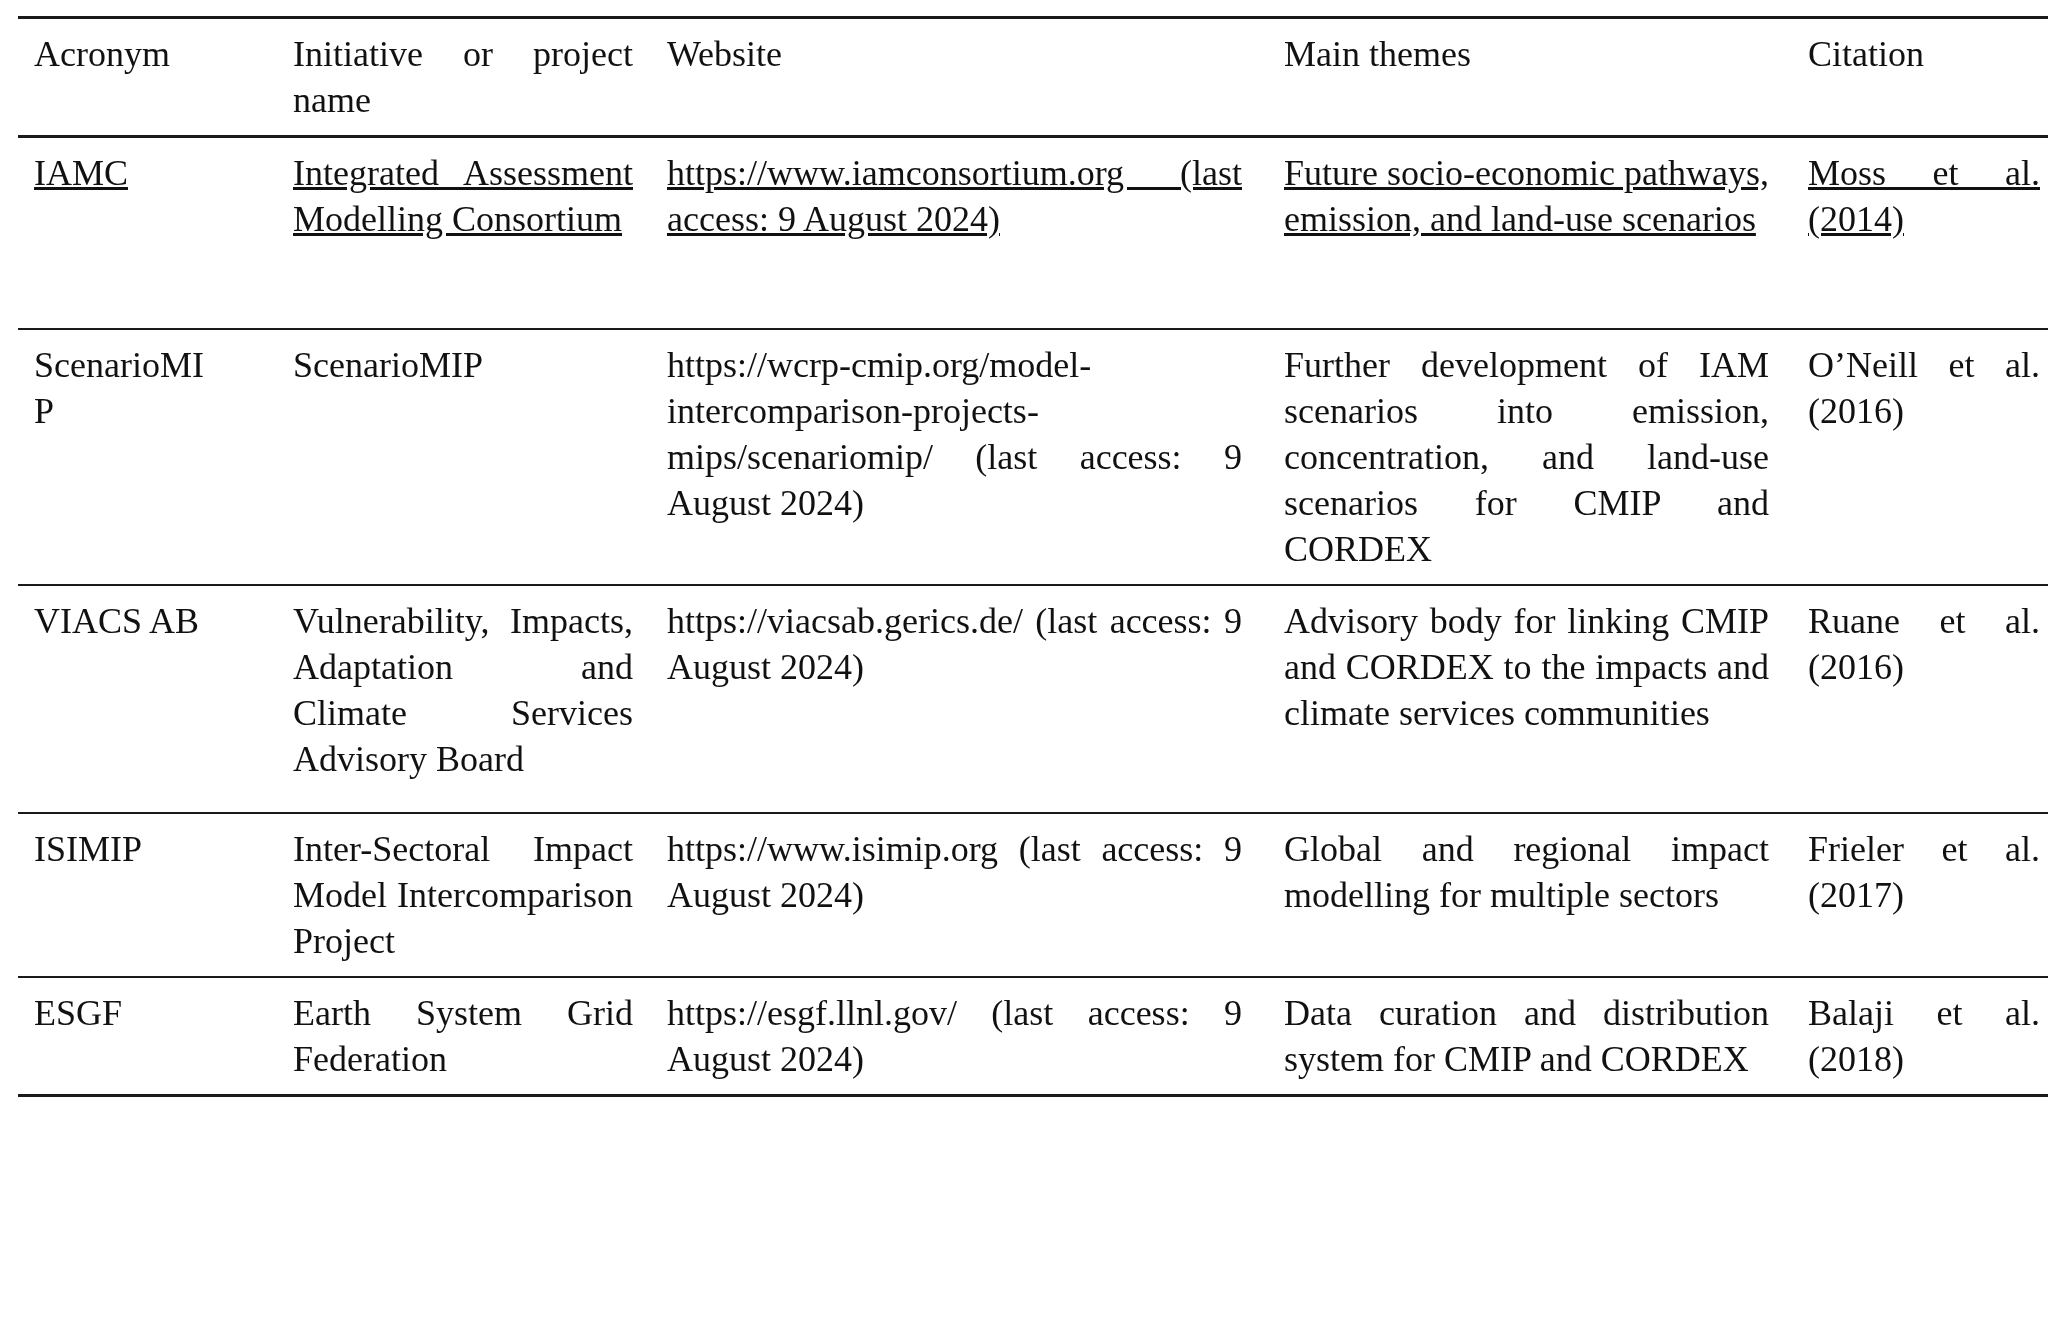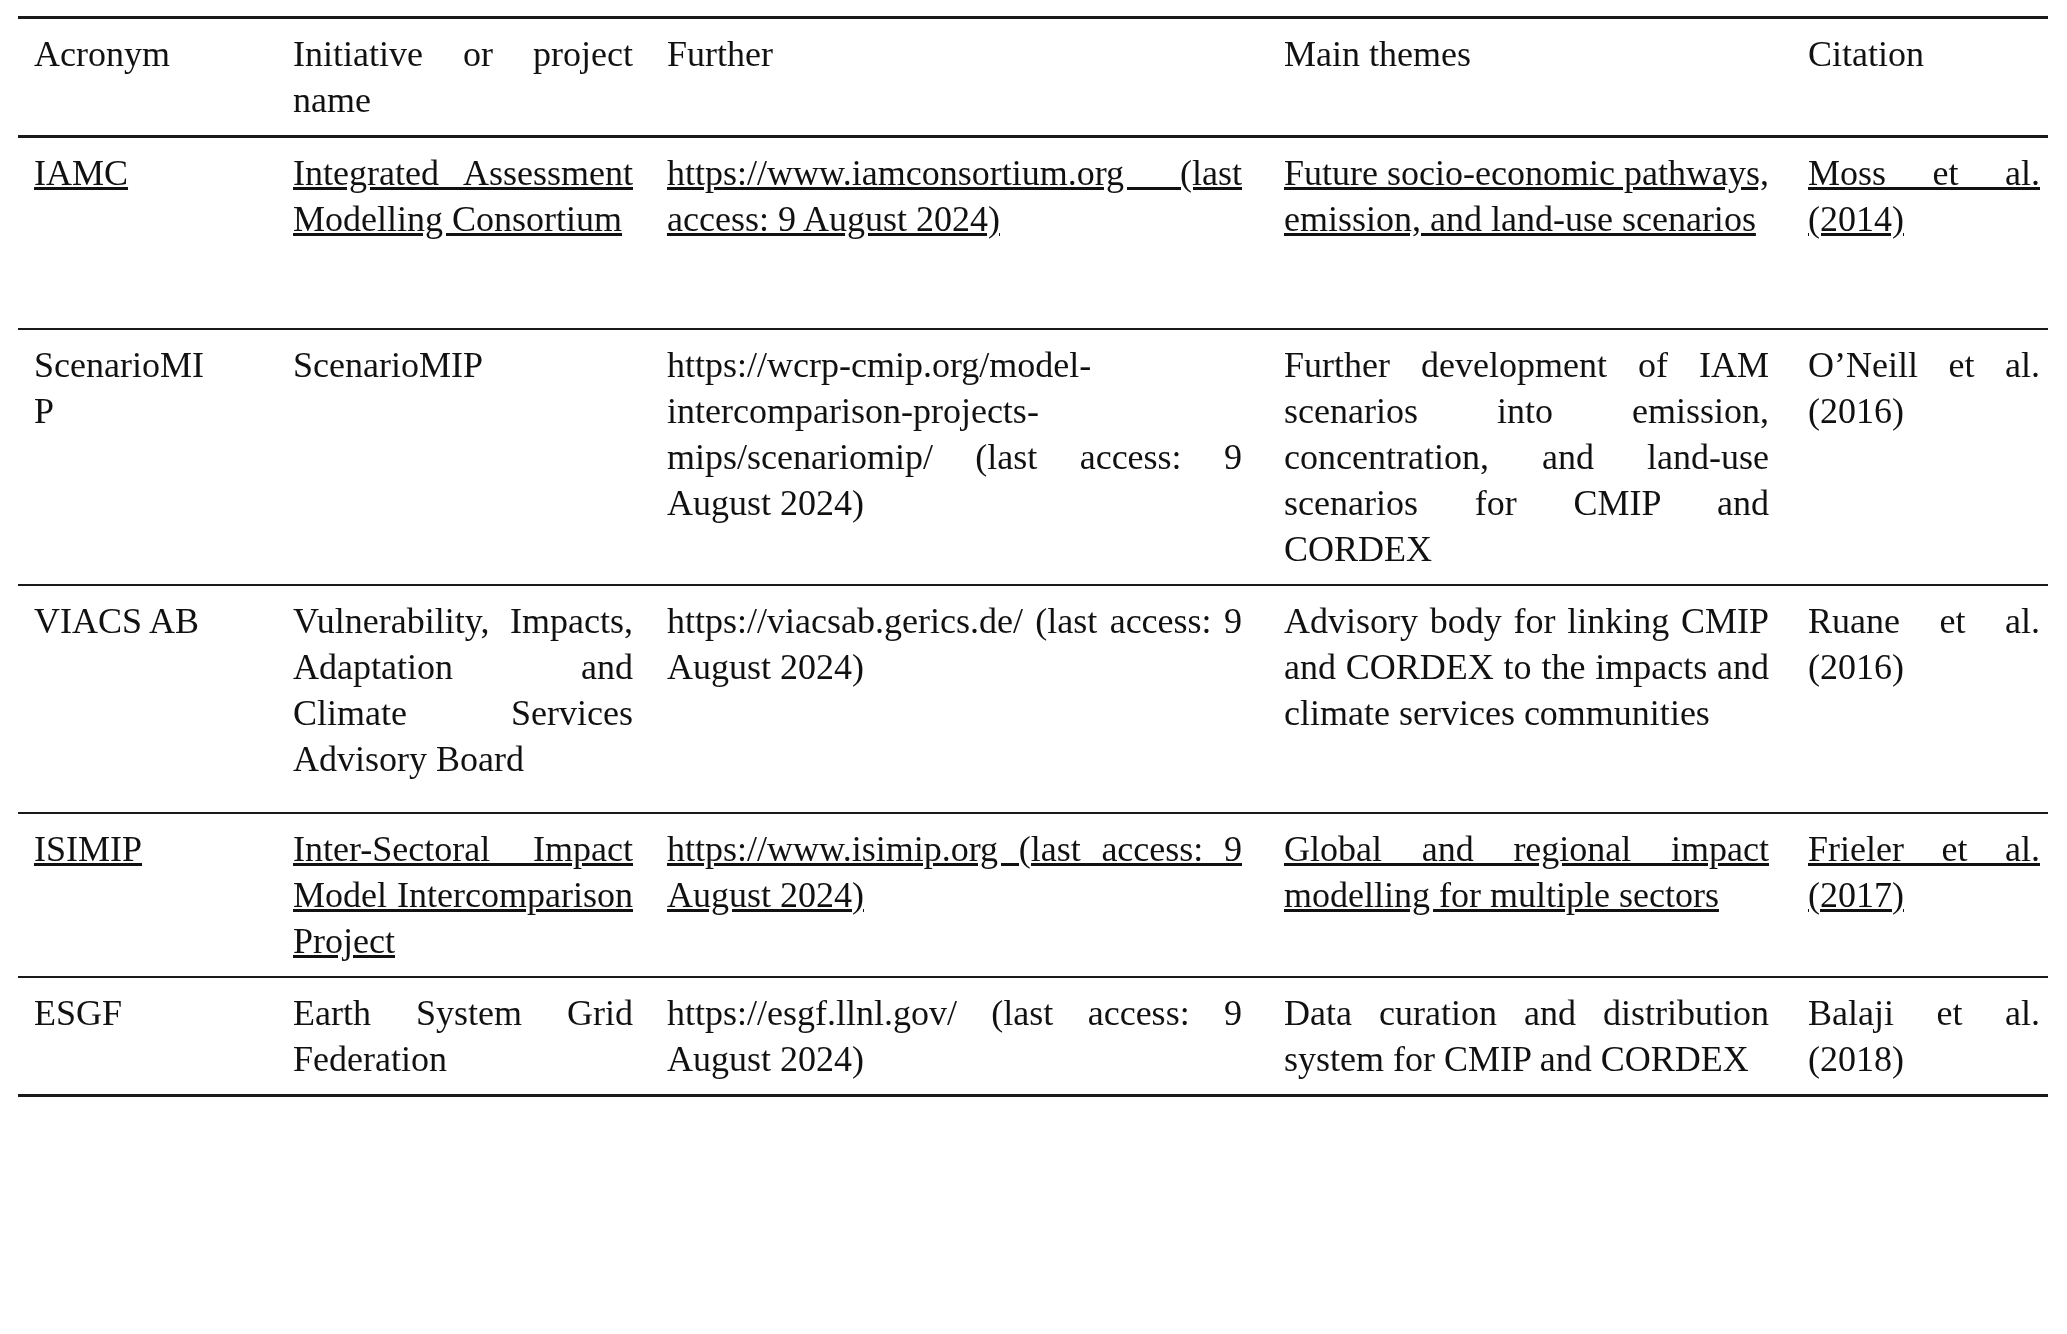--- a/index.html
+++ b/index.html
@@ -55,40 +55,40 @@
   th.c3, td.c3 { padding-right: 42px; }
   th.c4, td.c4 { padding-right: 39px; }
   th.c5, td.c5 { padding-right: 8px; }
 
   tr.hdr { height: 117px; }
   tr.r1 { height: 192px; text-decoration: underline; }
   tr.r2 { height: 163px; }
   tr.r3 { height: 207px; }
   tr.r4 { height: 162px; }
   tr.r5 { height: 228px; }
-  tr.r6 { height: 162px; text-decoration: underline; }
+  tr.r6 { height: 162px; }
   tr.r7 { height: 110px; }
 </style>
 </head>
 <body>
 
 <div class="page">
   <table class="paper-table">
     <colgroup>
       <col class="c1">
         <col class="c2">
         <col class="c3">
         <col class="c4">
         <col class="c5">
     </colgroup>
     <thead>
       <tr class="hdr">
         <th class="c1">Acronym</th>
         <th class="c2">Initiative or project name</th>
-        <th class="c3">Further</th>
+        <th class="c3">Website</th>
         <th class="c4">Main themes</th>
         <th class="c5">Citation</th>
       </tr>
     </thead>
     <tbody>
       <tr class="r1">
         <td class="c1">IAMC</td>
         <td class="c2">Integrated Assessment Modelling Consortium</td>
         <td class="c3">https://www.iamconsortium.org (last access: 9 August 2024)</td>
         <td class="c4">Future socio-economic pathways, emission, and land-use scenarios</td>

